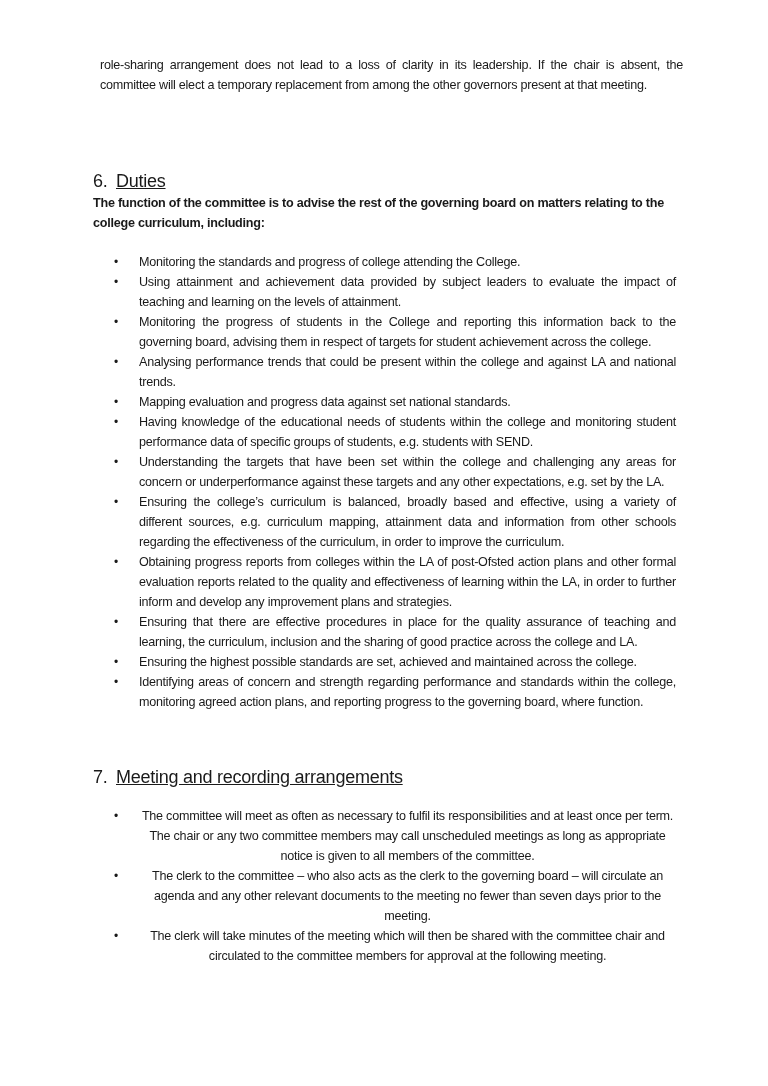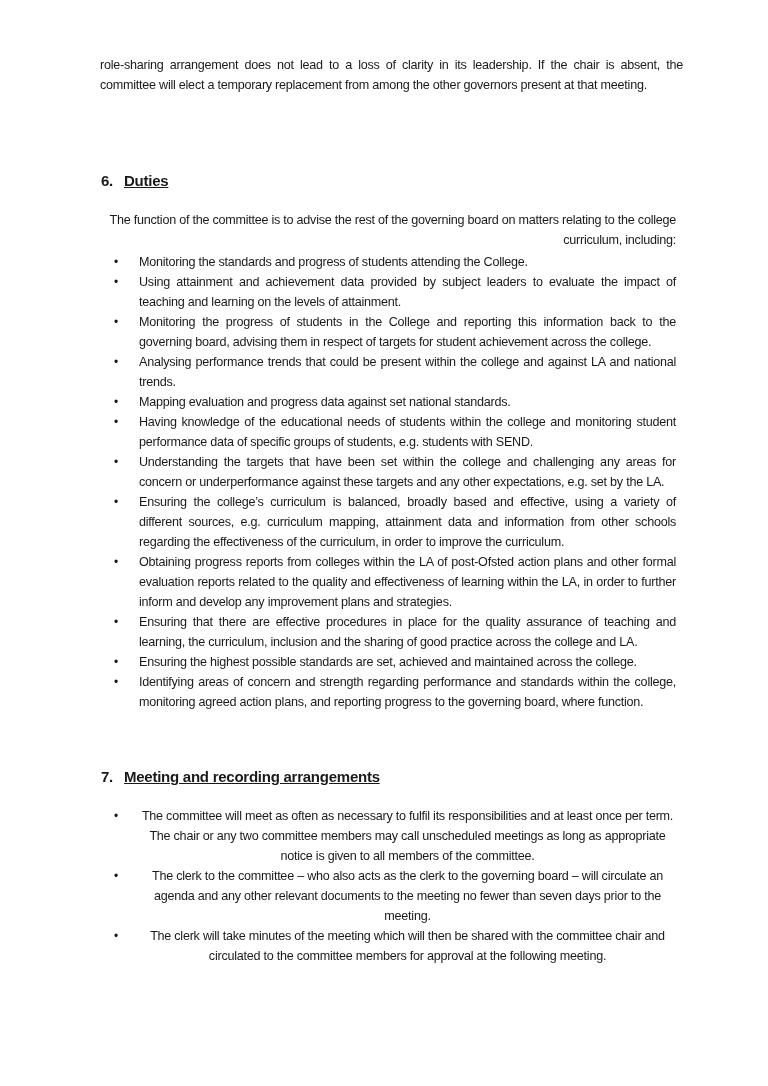--- a/index.html
+++ b/index.html
@@ -7,27 +7,27 @@
       width: 768px; height: 1086px; position: relative; overflow: hidden;
       font-family: "Liberation Sans", sans-serif;
       color: #1a1a1a;
     }
     .page {
       position: absolute; left: 93px; top: 0; width: 583px;
       font-size: 12.6px; line-height: 20px; letter-spacing: -0.25px;
     }
     .intro-para { position: absolute; top: 55px; left: 7px; width: 583px; text-align: justify; }
     .heading {
-      position: absolute; left: 8px; font-weight: bold; font-size: 15px;
+      position: absolute; left: 0; font-weight: normal; font-size: 18px;
     }
     .heading .num { display: inline-block; width: 23px; }
     .heading .title { text-decoration: underline; }
     .h6 { top: 171px; }
     .h7 { top: 767px; }
-    .lead { position: absolute; top: 210px; left: 0; width: 583px; text-align: right; }
+    .lead { position: absolute; top: 193px; left: 0; width: 583px; text-align: left; font-weight: bold; }
     ul.bullets {
       position: absolute; left: 0; width: 583px; margin: 0; padding: 0; list-style: none;
     }
     ul.bullets li {
       position: relative; padding-left: 46px; margin: 0;
     }
     ul.bullets li .bullet {
       position: absolute; left: 21px; top: 0; font-size: 12px;
     }
     .duties { top: 252px; }
@@ -43,21 +43,21 @@
 
   <div class="heading h6">
     <span class="num">6.</span><span class="title">Duties</span>
   </div>
 
   <p class="lead" style="margin:0">The function of the committee is to advise the rest of the governing board on matters relating to the college curriculum, including:</p>
 
   <ul class="bullets duties">
     <li>
         <span class="bullet">•</span>
-        <span class="text">Monitoring the standards and progress of students attending the College.</span>
+        <span class="text">Monitoring the standards and progress of college attending the College.</span>
       </li>
     <li>
         <span class="bullet">•</span>
         <span class="text">Using attainment and achievement data provided by subject leaders to evaluate the impact of teaching and learning on the levels of attainment.</span>
       </li>
     <li>
         <span class="bullet">•</span>
         <span class="text">Monitoring the progress of students in the College and reporting this information back to the governing board, advising them in respect of targets for student achievement across the college.</span>
       </li>
     <li>

